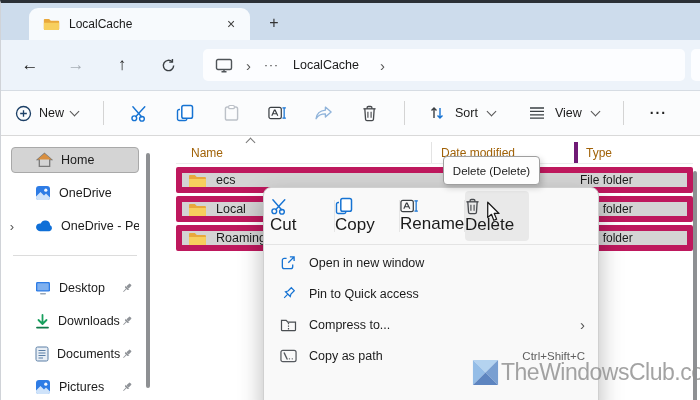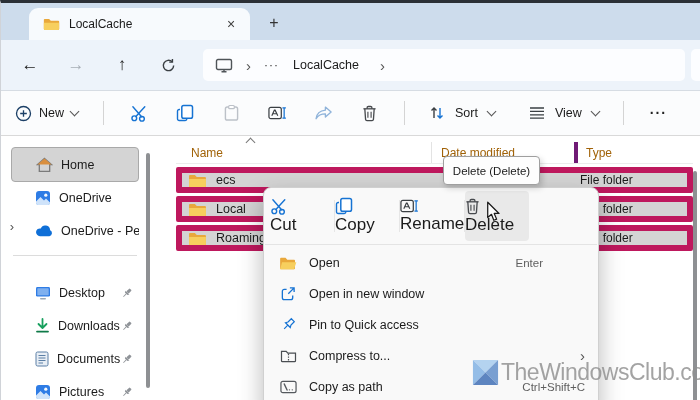--- a/index.html
+++ b/index.html
@@ -37,21 +37,21 @@
   .newbtn .lbl{font-size:12.5px;}
   .chev{width:6px;height:6px;border-right:1.4px solid #555;border-bottom:1.4px solid #555;
     transform:rotate(45deg);margin-top:-4px;}
   .tdivider{width:1px;height:24px;background:#d4d4d4;margin:0 12px;}
   .toolbtn{width:46px;height:36px;display:flex;align-items:center;justify-content:center;}
   .textbtn{display:flex;align-items:center;gap:10px;padding:0 12px;height:36px;font-size:12.5px;}
   .morebtn{margin-left:14px;font-size:14px;font-weight:bold;letter-spacing:1px;color:#222;}
 
   
   .sidebar{position:absolute;left:0;top:133px;width:152px;height:267px;background:#fff;}
-  .side-item{position:absolute;left:10px;width:128px;height:35px;display:flex;align-items:center;
+  .side-item{position:absolute;left:10px;width:128px;height:26px;display:flex;align-items:center;
     padding-left:24px;box-sizing:border-box;border-radius:4px;font-size:12.5px;}
   .side-item .ic{margin-right:8px;display:flex;}
   .side-item.selected{background:#d4d4d4;border:1px solid #a9a9a9;}
   .side-chev{position:absolute;left:-6px;top:6px;color:#555;font-size:13px;width:14px;text-align:center;}
   .side-label{white-space:nowrap;overflow:hidden;}
   .pin{margin-left:auto;margin-right:6px;display:flex;}
   .side-divider{position:absolute;left:12px;top:119px;width:124px;height:1px;background:#dcdcdc;}
   .side-scroll{position:absolute;left:145px;top:17px;width:4px;height:235px;background:#8e9093;border-radius:2px;}
 
   
@@ -393,30 +393,20 @@
             <path d="M3 4l.8 11.2a1.5 1.5 0 0 0 1.5 1.3h5.4a1.5 1.5 0 0 0 1.5-1.3L13 4" fill="none" stroke="#46494d" stroke-width="1.4"></path>
             <path d="M6.3 7v6.5M9.7 7v6.5" stroke="#46494d" stroke-width="1.2"></path>
           </svg>
         <span>Delete</span>
       </div>
     </div>
     <div class="menu-sep"></div>
     <div class="menu-list">
       <div class="menu-item">
         <span class="ic">
-          <svg class="svgi" width="18" height="14" viewBox="0 0 20 16">
-              <path d="M1 3c0-.6.4-1 1-1h5.2l2 2.2H17c.6 0 1 .4 1 1V14c0 .6-.4 1-1 1H2c-.6 0-1-.4-1-1z" fill="#e9a83b"></path>
-              <path d="M3.2 7h16.3l-2.6 8H1z" fill="#f7cf5e"></path>
-            </svg>
-        </span>
-        <span class="mlabel">Open</span>
-        <span class="shortcut inset">Enter</span>
-      </div>
-      <div class="menu-item">
-        <span class="ic">
           <svg class="svgi" width="16" height="16" viewBox="0 0 17 17">
               <path d="M7 3.5H4.5a2 2 0 0 0-2 2v7a2 2 0 0 0 2 2h7a2 2 0 0 0 2-2V10" fill="none" stroke="#1673d3" stroke-width="1.4"></path>
               <path d="M10.5 2h4.5v4.5M15 2l-6.2 6.2" fill="none" stroke="#1673d3" stroke-width="1.4"></path>
             </svg>
         </span>
         <span class="mlabel">Open in new window</span>
       </div>
       <div class="menu-item">
         <span class="ic">
           <svg class="svgi" width="15" height="15" viewBox="0 0 16 16">

